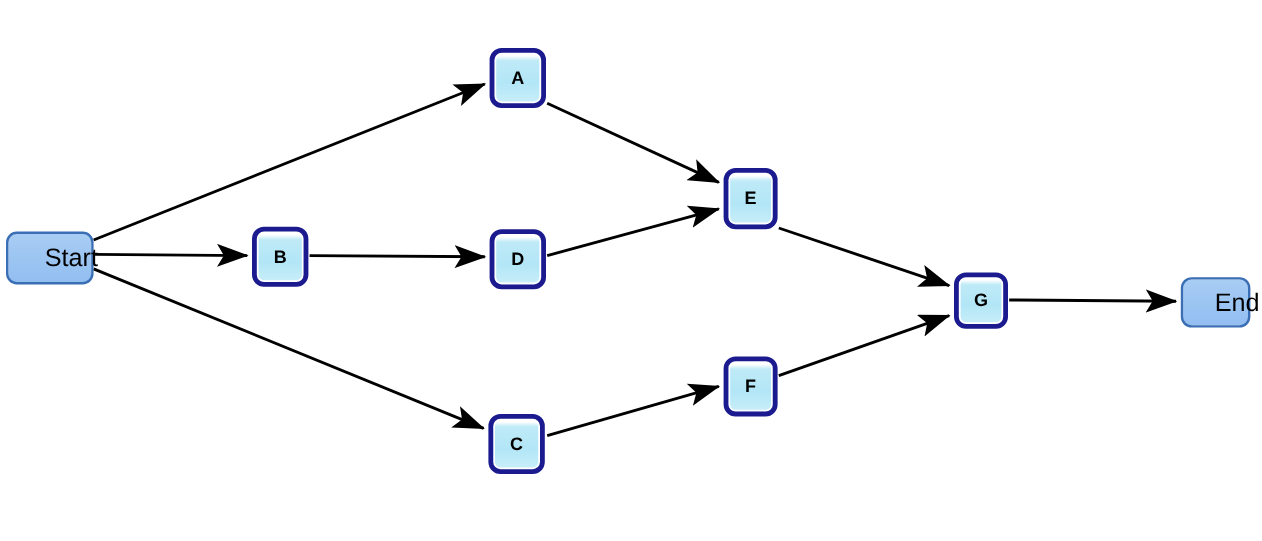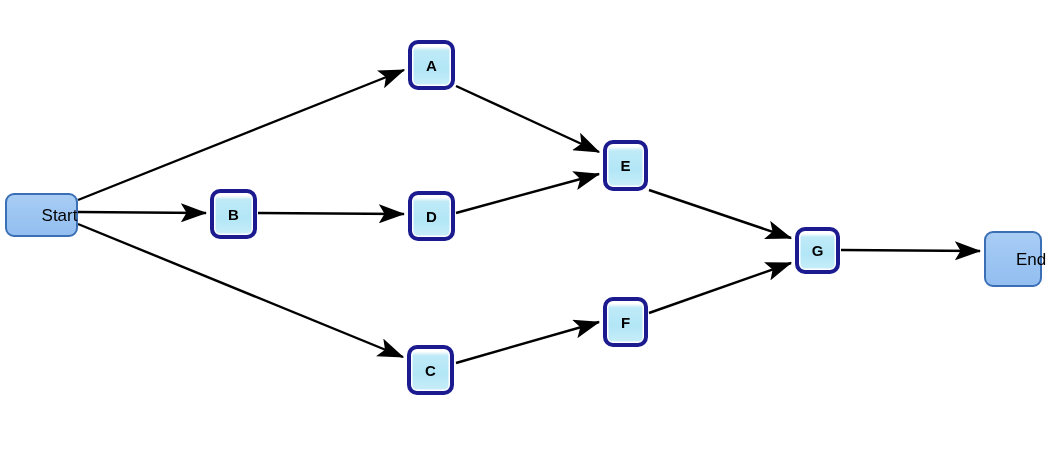--- a/index.html
+++ b/index.html
@@ -48,21 +48,21 @@
     font-weight: bold;
     font-size: 15px;
   }
   
   .node-terminator {
     border: 2px solid #3b6fb5;
     border-radius: 9px;
     background: linear-gradient(to bottom, #a9cdf4 0%, #9cc5f2 50%, #93bef0 100%);
     color: #000000;
     font-weight: normal;
-    font-size: 17px;
+    font-size: 21px;
     padding-left: 36px;
   }
   .node-label {
     pointer-events: none;
     user-select: none;
   }
 </style>
 </head>
 <body>
 
@@ -106,18 +106,18 @@
       </div>
       <div class="node node-process" style="left: 603px; top: 140px; width: 45px; height: 51px;">
         <span class="node-label">E</span>
       </div>
       <div class="node node-process" style="left: 603px; top: 297px; width: 45px; height: 50px;">
         <span class="node-label">F</span>
       </div>
       <div class="node node-process" style="left: 795px; top: 227px; width: 45px; height: 47px;">
         <span class="node-label">G</span>
       </div>
-      <div class="node node-terminator" style="left: 984px; top: 231px; width: 58px; height: 56px;">
+      <div class="node node-terminator" style="left: 984px; top: 231px; width: 58px; height: 42px;">
         <span class="node-label">End</span>
       </div>
     </div>
 
 </div>
 
 </body></html>

